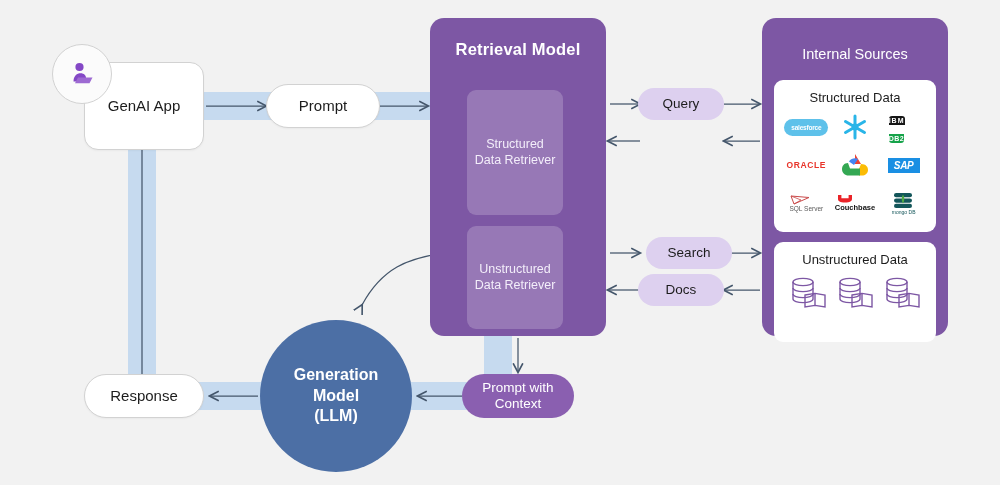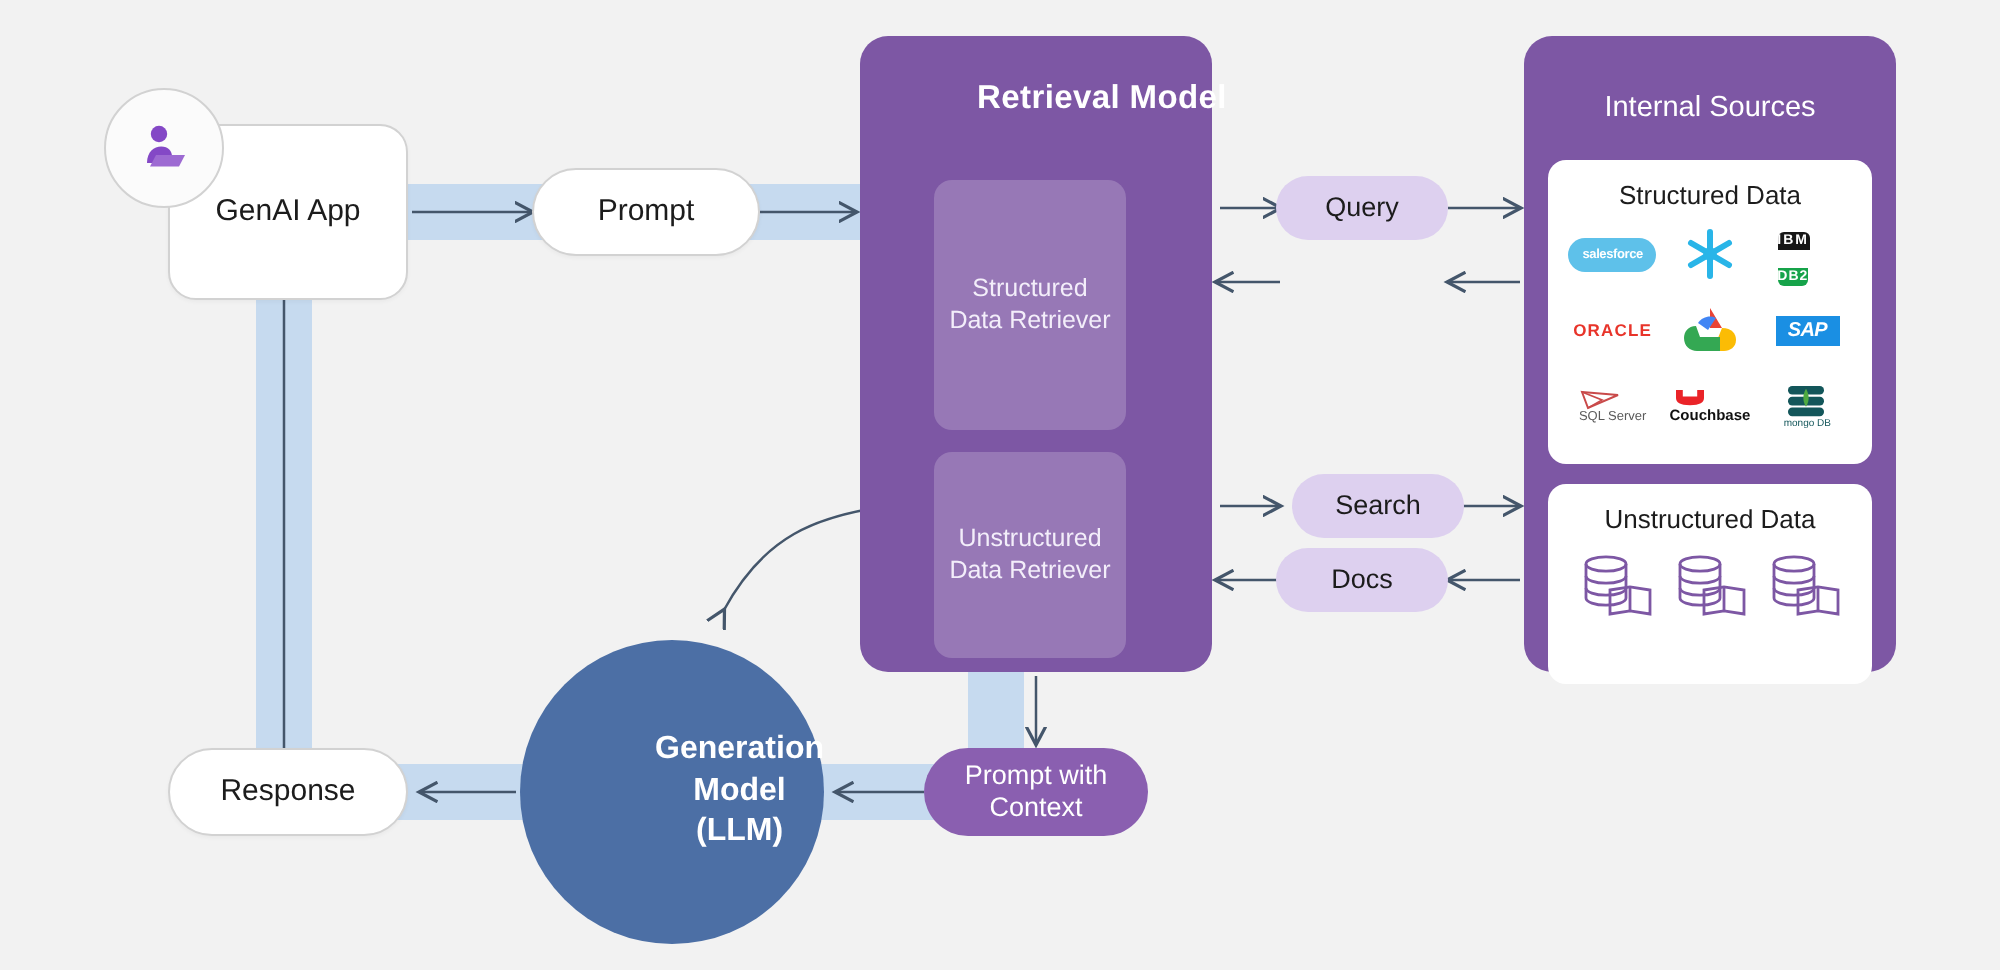--- a/index.html
+++ b/index.html
@@ -37,21 +37,21 @@
     background:#8a5fb0;border-radius:999px;color:#ffffff;font-size:13.5px;
   }
 
   
   #retrieval-model{
     position:absolute;left:430px;top:18px;width:176px;height:318px;
     background:#7d57a4;border-radius:14px;
   }
   #retrieval-title{
     position:absolute;left:0;top:22px;width:100%;text-align:center;
-    color:#fff;font-size:16.5px;font-weight:bold;letter-spacing:.2px;padding-left:33px;
+    color:#fff;font-size:16.5px;font-weight:bold;letter-spacing:.2px;
   }
   .retriever{
     position:absolute;left:37px;width:96px;
     background:rgba(255,255,255,.20);border-radius:9px;
     display:flex;align-items:center;justify-content:center;
     color:#f3eefa;font-size:12.5px;text-align:center;line-height:1.25;
   }
   #structured-retriever{top:72px;height:125px;}
   #unstructured-retriever{top:208px;height:103px;align-items:center;}
 
@@ -95,21 +95,21 @@
   .lg-mongo{text-align:center;color:#13565a;font-size:5px;line-height:1;}
 
   
   #unstructured-icons{display:flex;justify-content:space-around;
     align-items:center;padding:6px 10px 0 10px;}
 
   
   #generation-model{
     position:absolute;left:260px;top:320px;width:152px;height:152px;
     border-radius:50%;background:#4c6fa5;
-    display:flex;align-items:center;justify-content:flex-end;
+    display:flex;align-items:center;justify-content:center;
     color:#fff;font-size:16px;font-weight:bold;text-align:center;line-height:1.3;
   }
 
   
   #user-avatar{
     position:absolute;left:52px;top:44px;width:58px;height:58px;
     border-radius:50%;background:#fbfbfb;border:1px solid #d2d2d2;
     display:flex;align-items:center;justify-content:center;z-index:6;
   }
 

